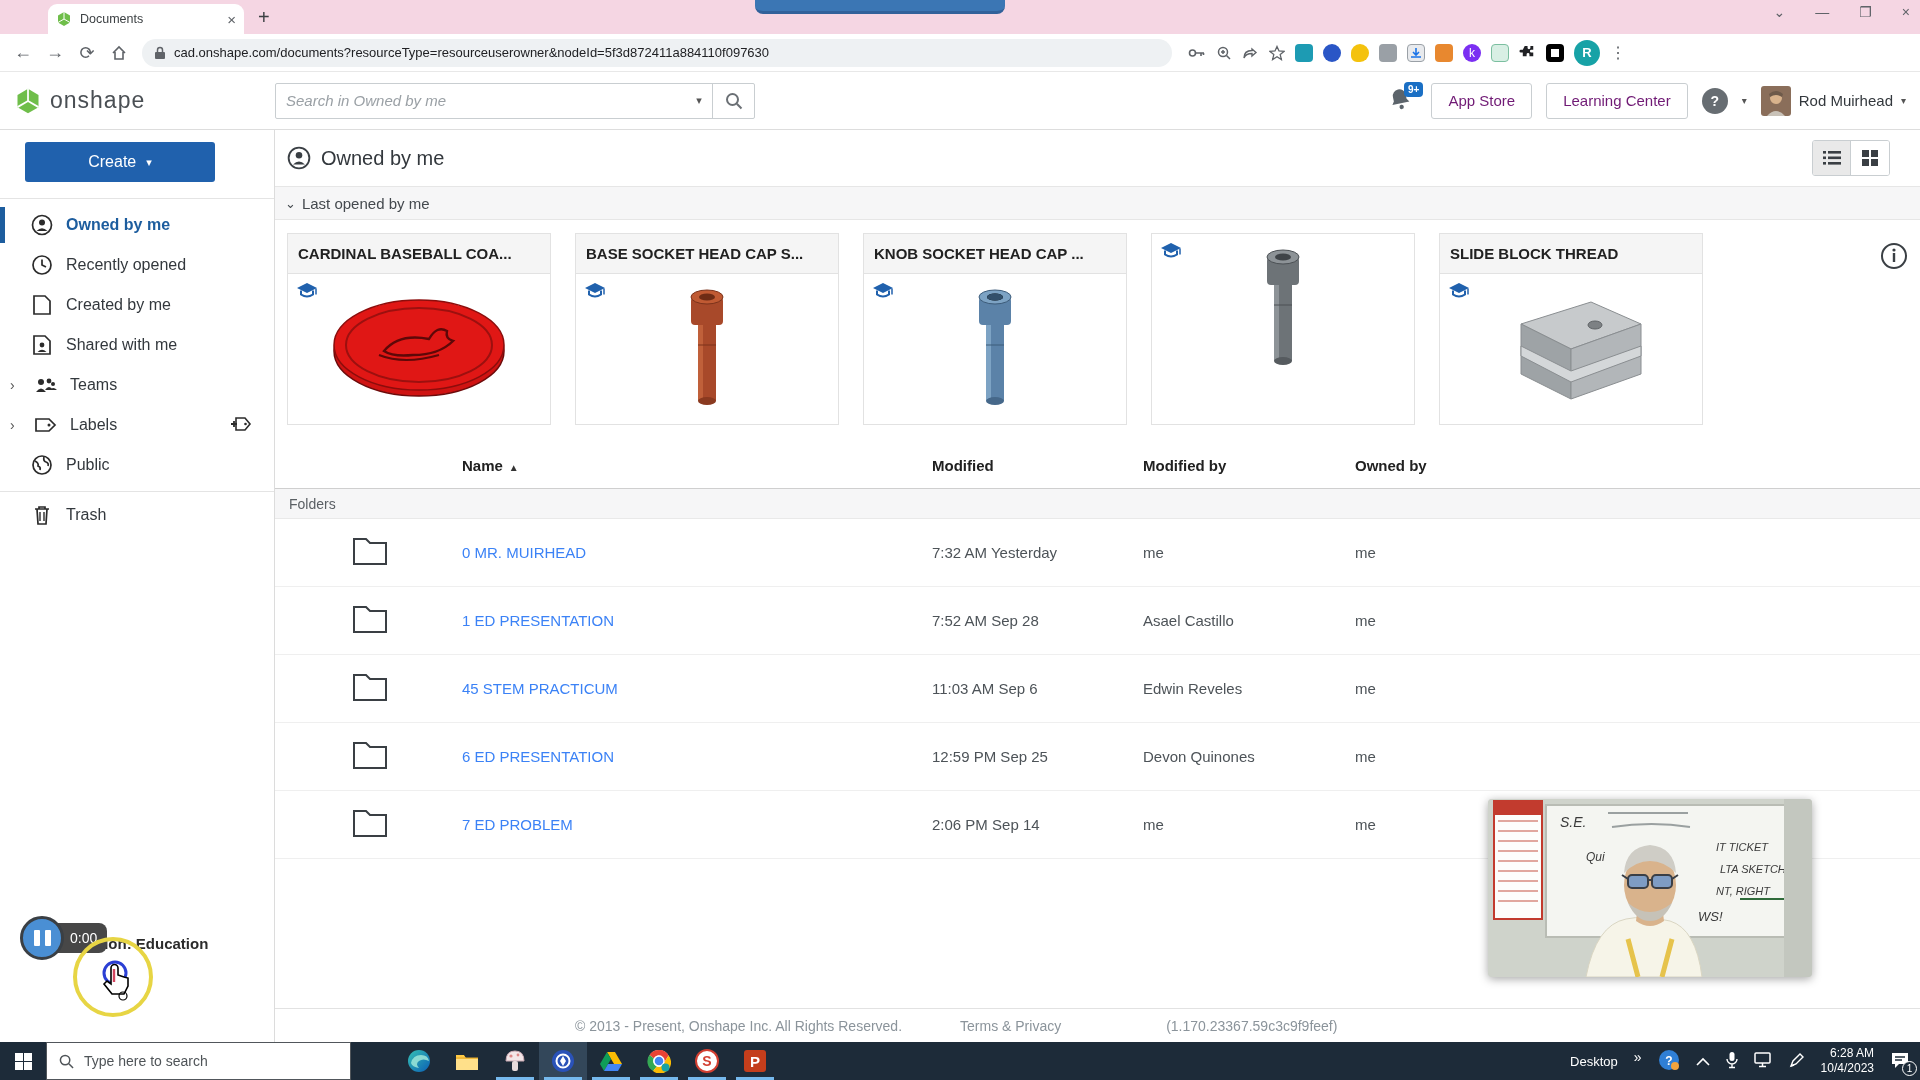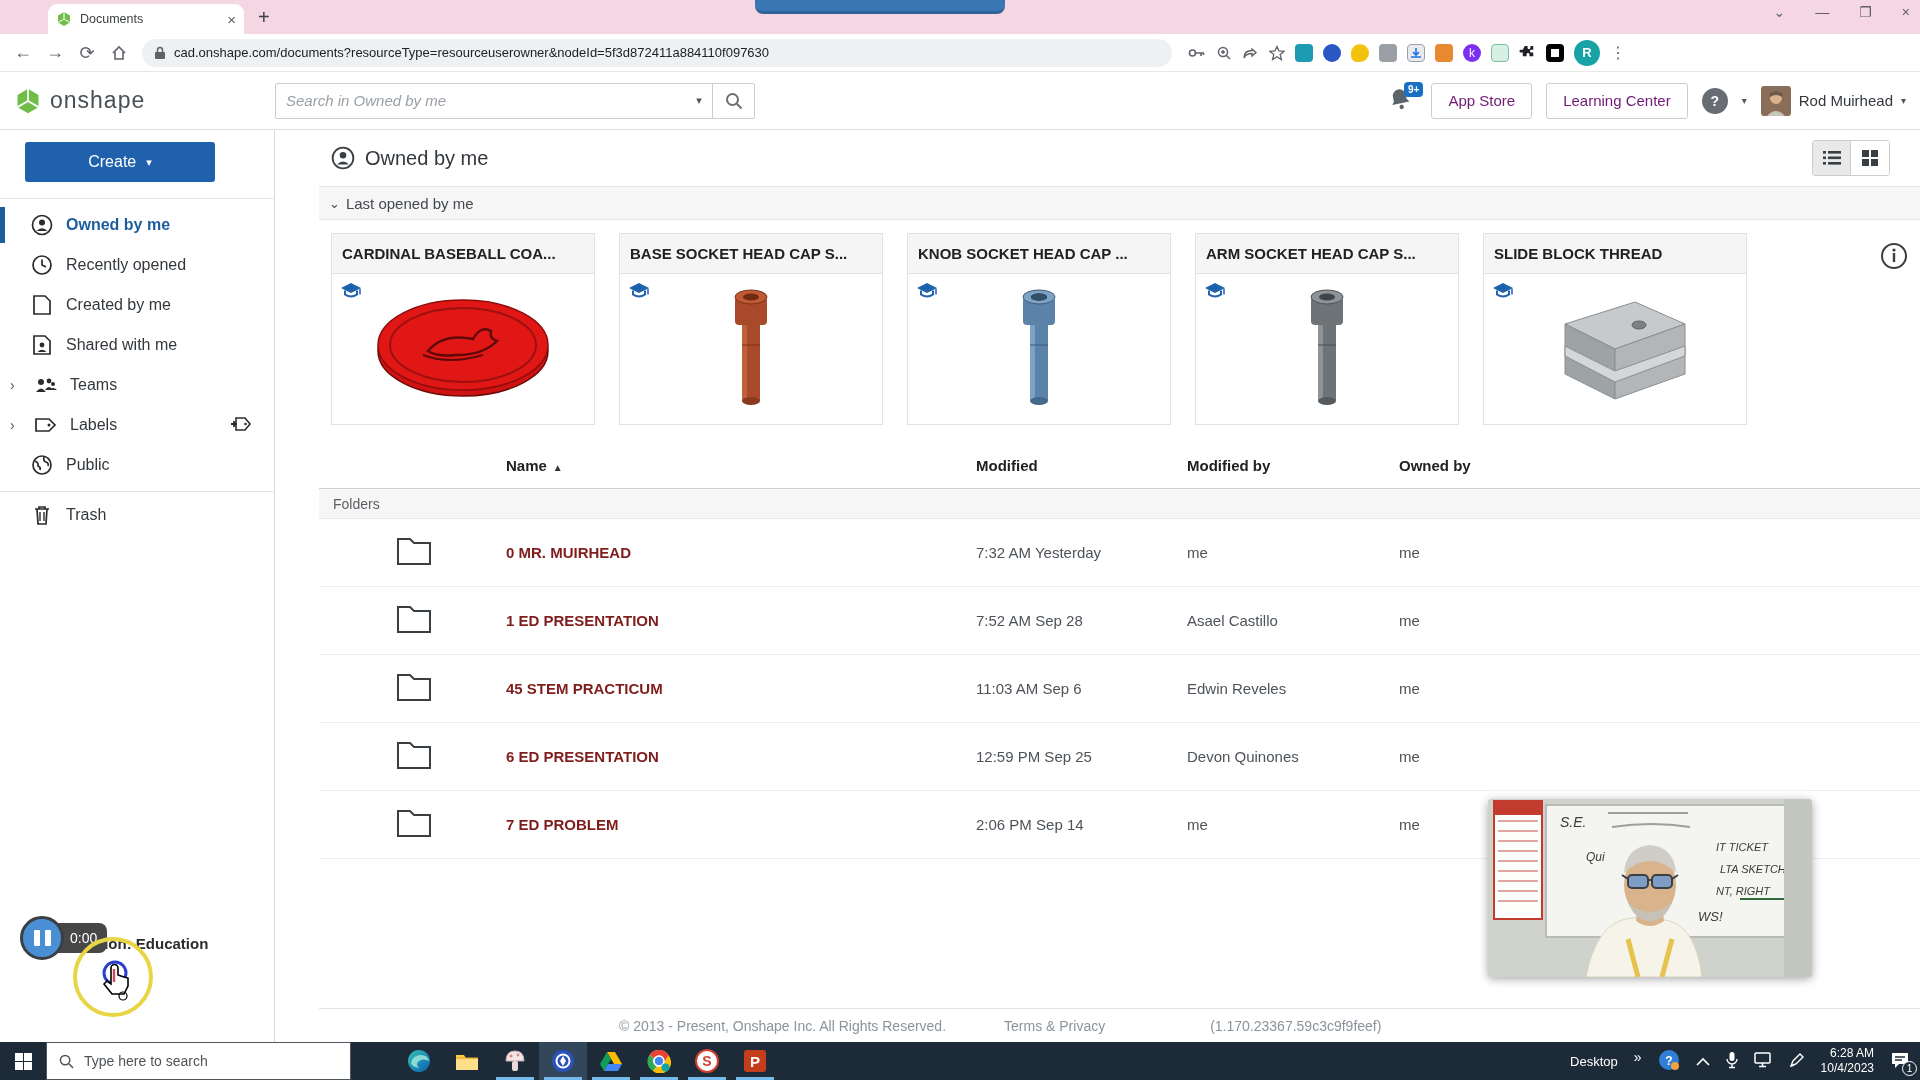--- a/index.html
+++ b/index.html
@@ -32,21 +32,21 @@
   .search-btn { width:42px; border-left:1px solid #c9ced1; display:flex; align-items:center; justify-content:center; }
   .hdr-right { margin-left:auto; display:flex; align-items:center; gap:14px; }
   .bell { position:relative; width:30px; height:30px; }
   .bell-badge { position:absolute; top:-4px; right:-6px; background:#1a6fc4; color:#fff; font-size:10px; font-weight:bold; padding:2px 4px; border-radius:4px; }
   .hdr-btn { height:36px; border:1px solid #c9ced1; border-radius:3px; background:#fff; padding:0 16px; font-size:15px; color:#701a75; display:flex; align-items:center; }
   .help-circle { width:26px; height:26px; border-radius:50%; background:#676d72; color:#fff; font-size:14px; font-weight:bold; display:flex; align-items:center; justify-content:center; }
   .tiny-caret { font-size:10px; color:#555; }
   .user { display:flex; align-items:center; gap:8px; font-size:15px; color:#33383d; }
 
   
-  .appbody { display:flex; height:912px;gap:44px; }
+  .appbody { display:flex; height:912px; }
   .sidebar { width:275px; border-right:1px solid #dcdcdc; position:relative; background:#fff; }
   .create-btn { margin:12px 0 16px 25px; width:190px; height:40px; background:#2061ad; color:#fff; font-size:16px; border:none; border-radius:3px; display:flex; align-items:center; justify-content:center; gap:10px; }
   .navlist { border-top:1px solid #e4e4e4; padding-top:6px; }
   .navitem { height:40px; display:flex; align-items:center; padding-left:30px; gap:12px; font-size:16px; color:#33383d; position:relative; }
   .navitem.expandable { padding-left:10px; }
   .navitem .chev { color:#555; font-size:14px; width:12px; }
   .navitem.active { color:#1d5d9e; font-weight:bold; }
   .navitem.active::before { content:""; position:absolute; left:0; top:2px; bottom:2px; width:5px; background:#1d5d9e; }
   .nav-ic2 { width:24px; display:flex; justify-content:center; }
   .add-label { position:absolute; right:22px; top:10px; }
@@ -63,21 +63,21 @@
   .cards { display:flex; gap:24px; padding:13px 12px 18px 12px; }
   .card { width:264px; border:1px solid #e2e2e2; background:#fff; }
   .card-title { height:40px; background:#f5f5f5; border-bottom:1px solid #e2e2e2; font-size:15px; font-weight:bold; color:#212121; line-height:40px; padding:0 10px; white-space:nowrap; overflow:hidden; }
   .card-body { height:150px; position:relative; display:flex; align-items:center; justify-content:center; }
   .gradcap { position:absolute; left:8px; top:8px; }
 
   .tbl-header { display:grid; grid-template-columns:187px 470px 211px 212px auto; height:46px; align-items:center; font-size:15px; font-weight:bold; color:#212121; border-bottom:1px solid #cfcfcf; }
   .folders-band { height:30px; background:#f6f6f7; border-bottom:1px solid #e9e9e9; display:flex; align-items:center; padding-left:14px; font-size:14px; color:#5a5f64; }
   .row { display:grid; grid-template-columns:187px 470px 211px 212px auto; height:68px; align-items:center; border-bottom:1px solid #efefef; }
   .row .fold { margin-left:77px; }
-  .row-name { font-size:15px; font-weight:bold; color:#7f1d1d; }
+  .row-name { font-size:15px; font-weight:normal; color:#3b82f6; }
   .row-cell { font-size:15px; color:#4d5358; }
   .sort-arrow { font-size:10px; color:#333; margin-left:6px; }
 
   .info-btn { position:absolute; right:12px; top:112px; }
   .footer { position:absolute; bottom:0; left:0; right:0; height:34px; background:#fff; border-top:1px solid #e2e2e2; display:flex; align-items:center; padding-left:300px; font-size:14px; color:#8b949b; }
   .footer .c1 { margin-right:58px; } .footer .c2 { margin-right:105px; }
 
   
   .recorder { position:fixed; left:20px; top:916px; z-index:60; display:flex; align-items:center; }
   .rec-pill { background:#474747; border-radius:8px; height:30px; padding:0 10px 0 30px; color:#fff; font-size:14px; display:flex; align-items:center; margin-left:-24px; }
@@ -405,21 +405,20 @@
               <ellipse cx="30" cy="10" rx="8" ry="3.6" fill="#33506b"></ellipse>
             <rect x="21" y="38" width="18" height="76" fill="#5b82a8"></rect>
             <rect x="21" y="38" width="5" height="76" fill="#7da3c4"></rect>
             <ellipse cx="30" cy="114" rx="9" ry="4" fill="#46688a"></ellipse>
             <line x1="21" y1="58" x2="39" y2="58" stroke="#3d5c7a" stroke-width="1"></line>
           </svg>
         </div>
       </div>
 
       <div class="card">
-        <div class="card-title">ARM SOCKET HEAD CAP S...</div>
         <div class="card-body">
           <span class="gradcap"><svg width="22" height="18" viewBox="0 0 22 18">
                 <polygon points="11,1 21,6 11,11 1,6" fill="#2061ad"></polygon>
                 <path d="M5 8.5 v4 q6 4 12 0 v-4" fill="none" stroke="#2061ad" stroke-width="2"></path>
                 <path d="M20 6.5 v6" stroke="#2061ad" stroke-width="1.5"></path>
               </svg></span>
           <svg width="60" height="124" viewBox="0 0 60 124">
             <rect x="14" y="10" width="32" height="28" rx="4" fill="#6d7377"></rect>
             <ellipse cx="30" cy="10" rx="16" ry="7" fill="#8d9397" stroke="#4c5155" stroke-width="1"></ellipse>
             <ellipse cx="30" cy="10" rx="8" ry="3.6" fill="#3f4448"></ellipse>

